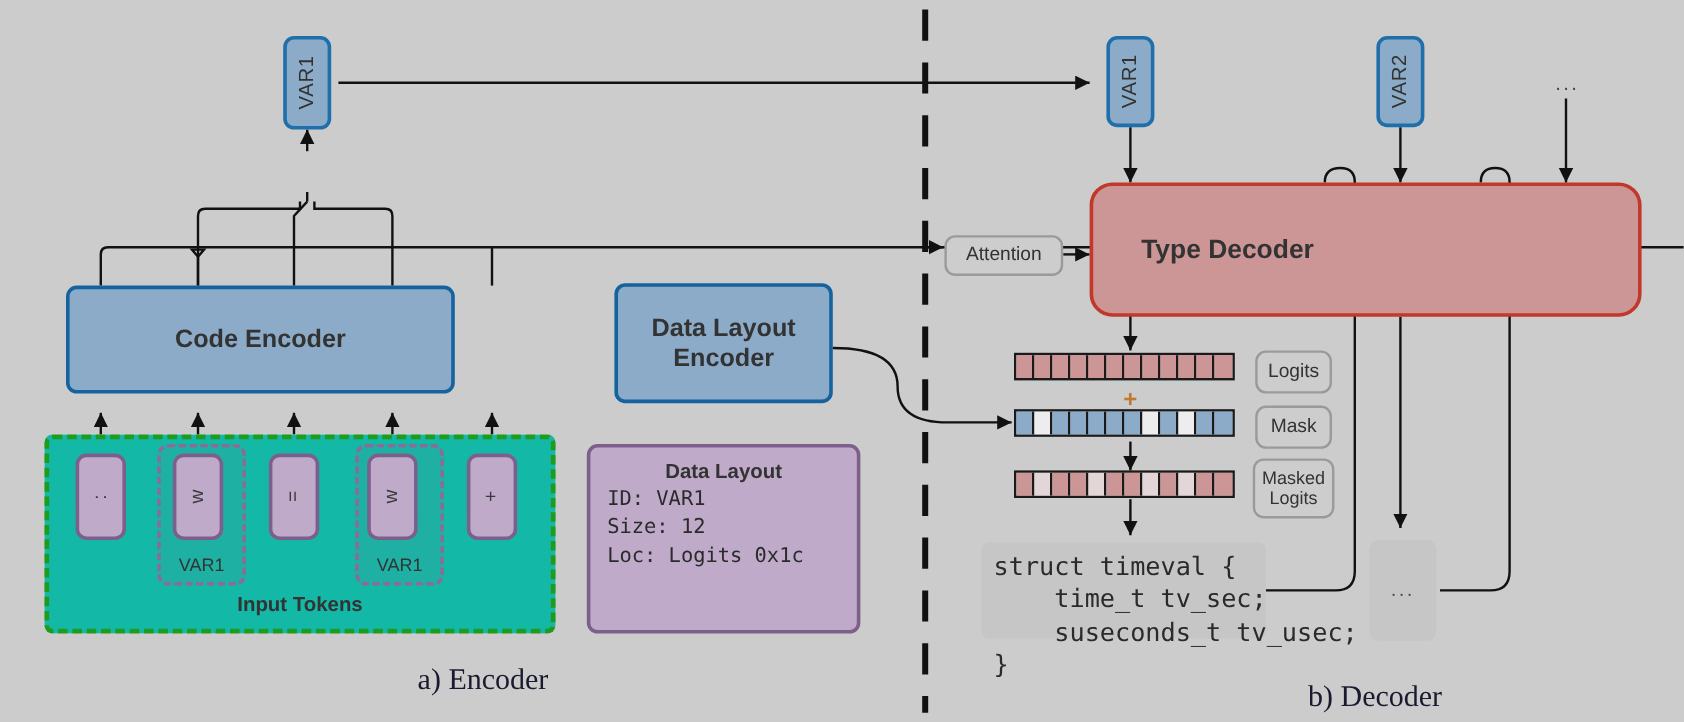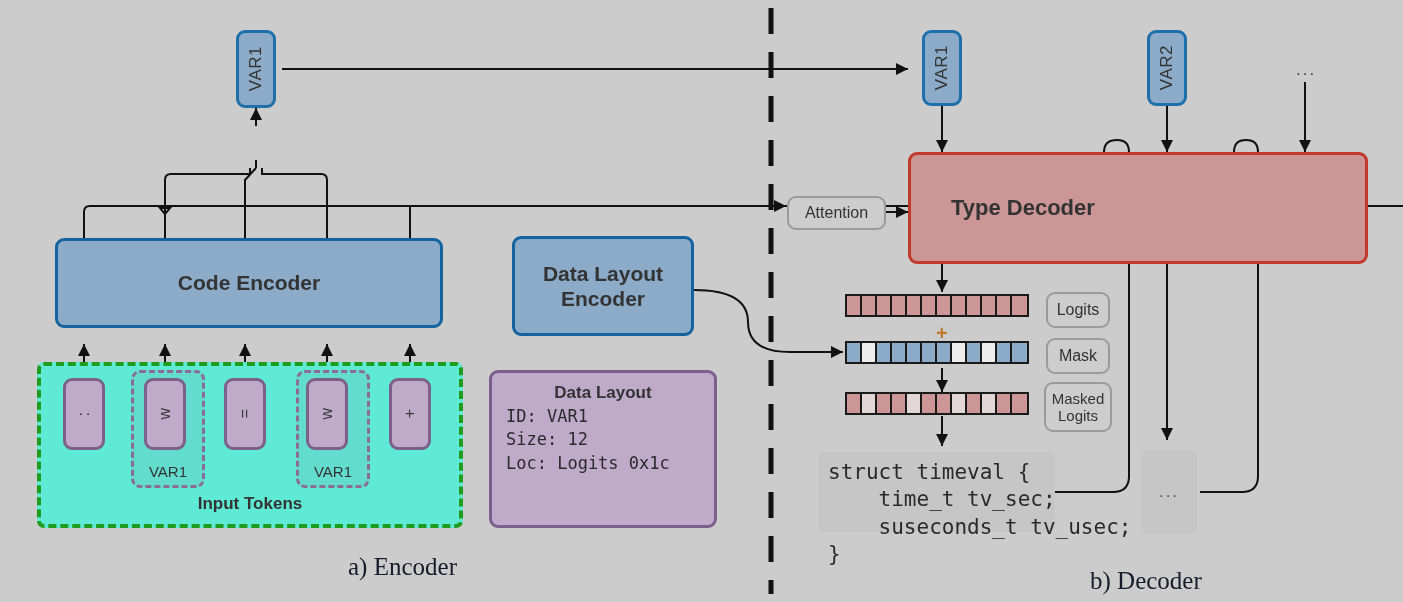--- a/index.html
+++ b/index.html
@@ -22,21 +22,21 @@
 
   
   .red{background:#cc9596;border:3px solid #c0392b;border-radius:9px;font-weight:bold;font-size:22px;}
 
   
   .pill{background:#cdcdcd;border:2px solid #9a9a9a;border-radius:9px;font-size:16px;}
   .pill.small{font-size:15px;}
   .pill.two{flex-direction:column;line-height:1.15;}
 
   
-  .greengrp{background:#5eead4;border:4px dashed #1f9b1f;border-radius:7px;}
+  .greengrp{background:#14b8a6;border:4px dashed #1f9b1f;border-radius:7px;}
   .greengrp .grouplabel{position:absolute;left:0;right:0;bottom:10px;text-align:center;font-weight:bold;font-size:17px;color:#333;}
 
   
   .purpdash{position:absolute;border:3px dashed #8a6c96;border-radius:9px;box-sizing:border-box;background:rgba(140,110,150,0.10);}
   .purpdash .vlab{position:absolute;left:0;right:0;bottom:5px;text-align:center;font-size:15px;color:#333;}
 
   
   .token{background:#bfaac9;border:3px solid #7d5f8c;border-radius:9px;position:absolute;display:flex;align-items:center;justify-content:center;box-sizing:border-box;}
   .token span{writing-mode:vertical-rl;transform:rotate(180deg);font-size:16px;color:#3a3a3a;}
 
@@ -127,21 +127,21 @@
     </g>
 
     <line x1="771" y1="8" x2="771" y2="594" stroke="#111" stroke-width="5" stroke-dasharray="26 18"></line>
   </svg>
 
   <div class="node varchip" style="left:236px;top:30px;width:40px;height:78px;">
     <span>VAR1</span>
   </div>
 
 
-  <div class="node blue" style="left:55px;top:238px;width:388px;height:90px;font-size:21px;font-weight:bold;">
+  <div class="node blue" style="left:55px;top:238px;width:324px;height:90px;font-size:21px;font-weight:bold;">
     <span>Code Encoder</span>
   </div>
 
   <div class="node greengrp" style="left:37px;top:362px;width:426px;height:166px;display:block;position:absolute;">
     <div class="grouplabel">Input Tokens</div>
   </div>
 
   <div class="purpdash" style="left:131px;top:370px;width:74px;height:118px;">
     <div class="vlab">VAR1</div>
   </div>
@@ -184,21 +184,21 @@
   <div class="node varchip" style="left:922px;top:30px;width:40px;height:76px;">
     <span>VAR1</span>
   </div>
 
   <div class="node varchip" style="left:1147px;top:30px;width:40px;height:76px;">
     <span>VAR2</span>
   </div>
 
   <div class="dots" style="left:1296px;top:60px;">...</div>
 
-  <div class="node red" style="left:908px;top:152px;width:460px;height:112px;">
+  <div class="node red" style="left:908px;top:152px;width:460px;height:112px;border-radius:19px;">
     <span style="position:absolute;left:40px;">Type Decoder</span>
   </div>
 
   <div class="vec" id="vec-logits" style="left:845px;top:294px;">
       <div class="cell" style="background: rgb(204, 149, 150);"></div>
       <div class="cell" style="background: rgb(204, 149, 150);"></div>
       <div class="cell" style="background: rgb(204, 149, 150);"></div>
       <div class="cell" style="background: rgb(204, 149, 150);"></div>
       <div class="cell" style="background: rgb(204, 149, 150);"></div>
       <div class="cell" style="background: rgb(204, 149, 150);"></div>

